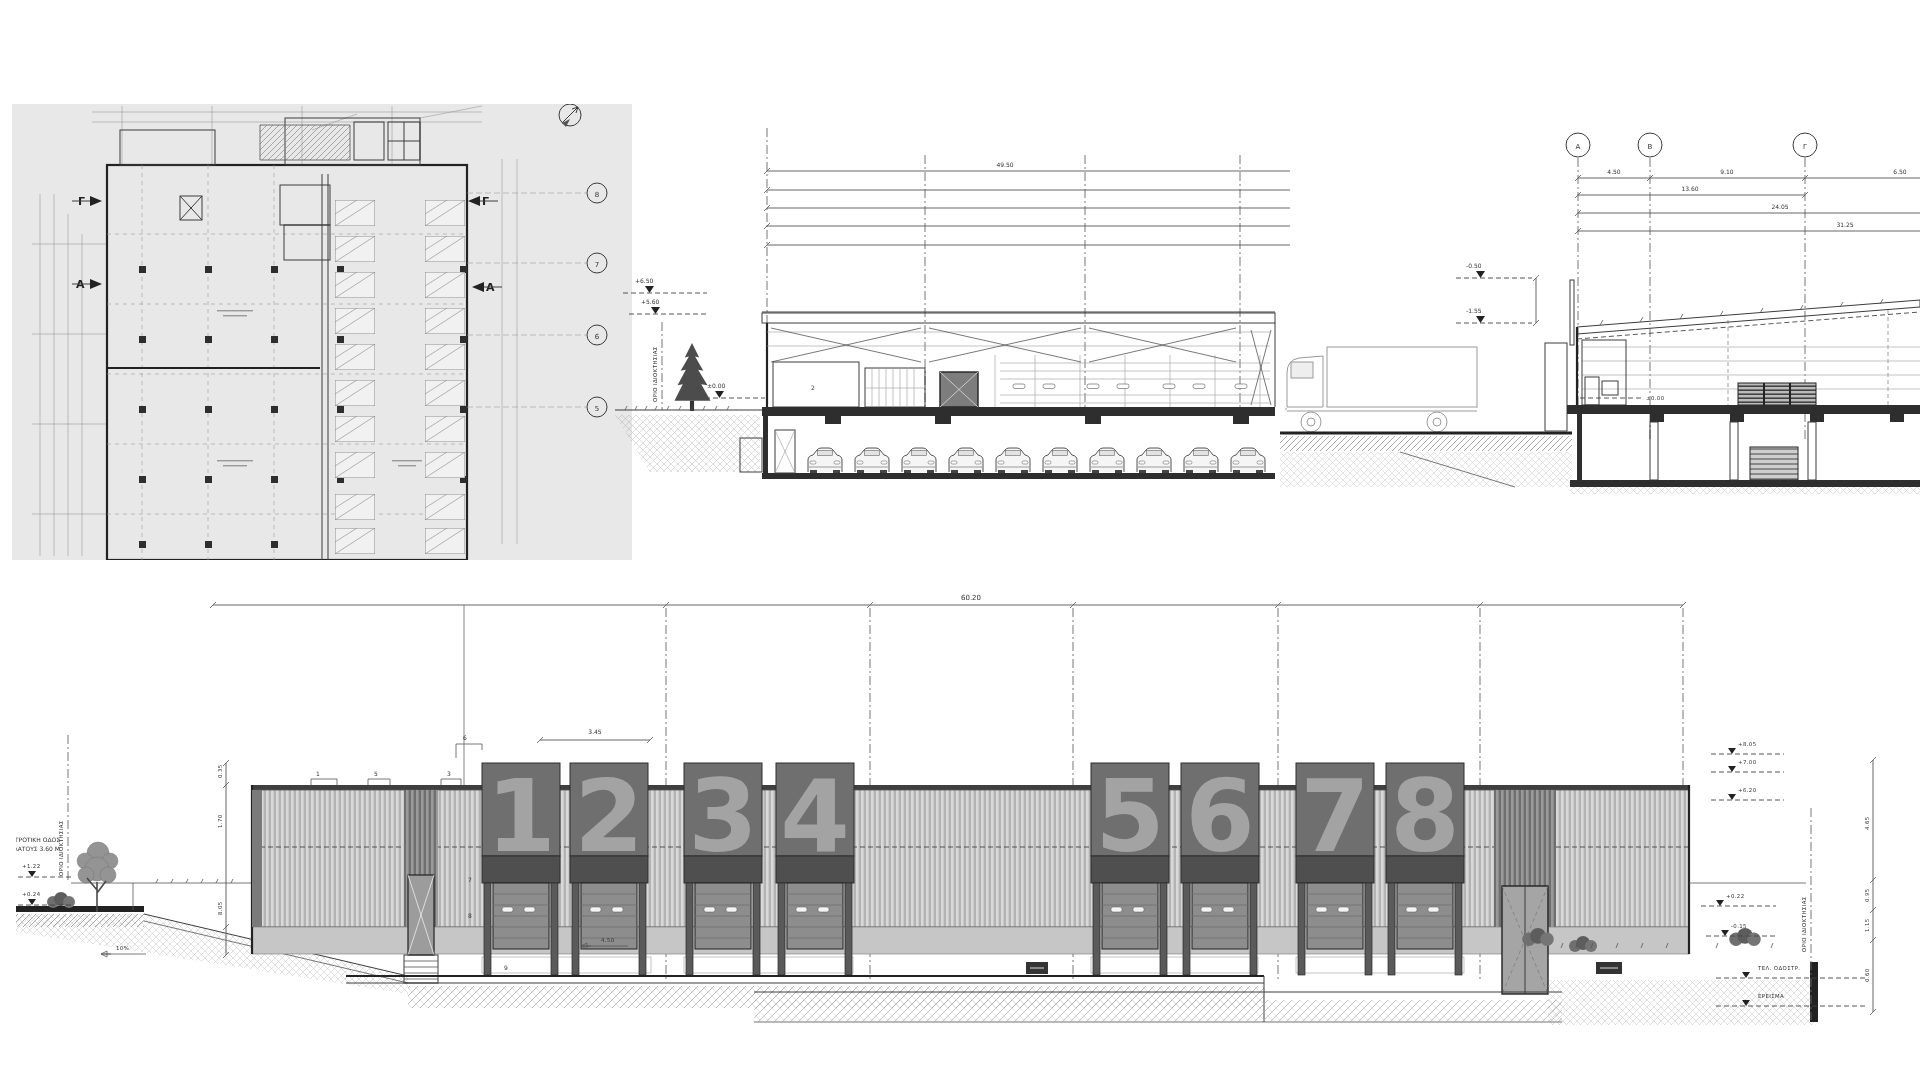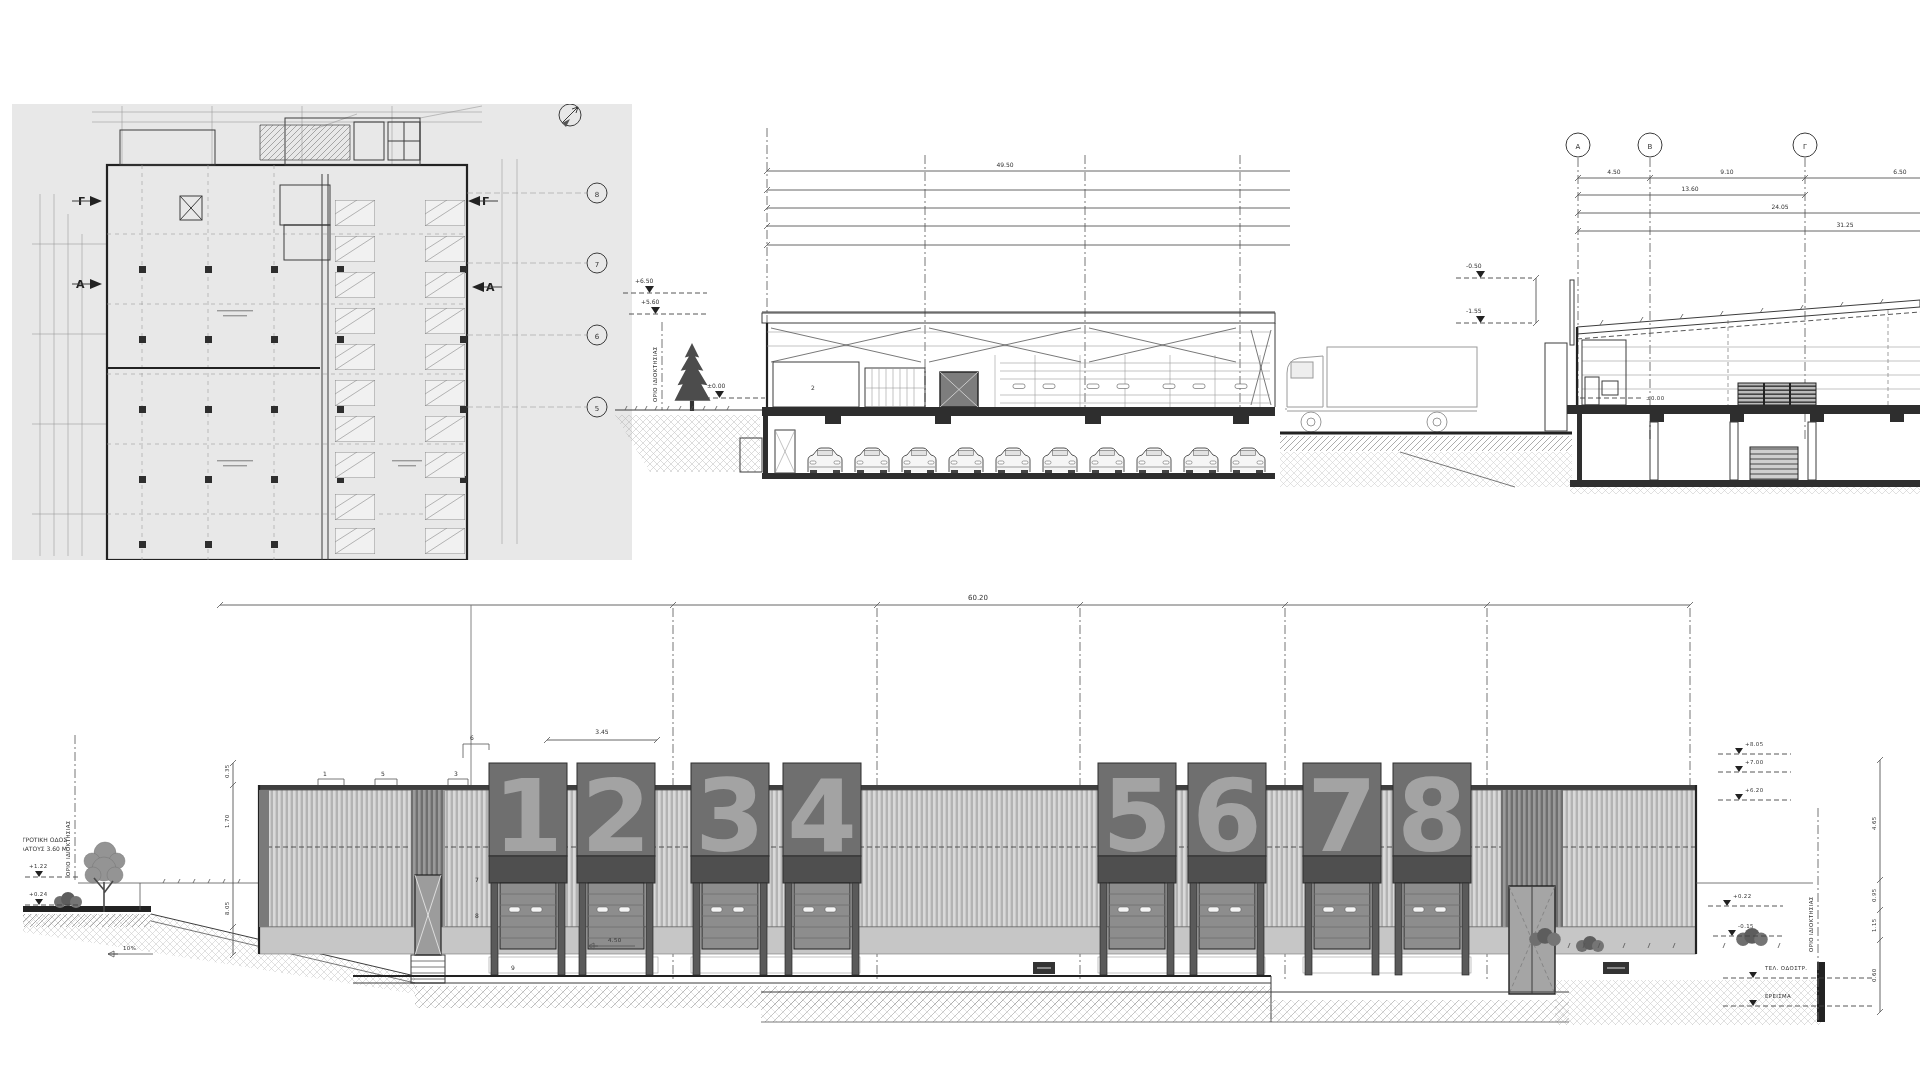--- a/index.html
+++ b/index.html
@@ -487,21 +487,21 @@
     <rect x="370" y="327" width="8" height="58" fill="#ccc" class="s1"></rect>
     <rect x="450" y="327" width="8" height="58" fill="#ccc" class="s1"></rect>
     <rect x="528" y="327" width="8" height="58" fill="#ccc" class="s1"></rect>
     <rect x="470" y="352" width="48" height="33" fill="url(#stripesHL)" stroke="#222" stroke-width="1"></rect>
     <rect x="290" y="385" width="350" height="7" fill="#2e2e2e"></rect>
     <rect x="290" y="392" width="350" height="7" fill="url(#cross)" opacity=".5"></rect>
   </g>
 </svg>
 </div>
 
-<div class="drw" style="left:23px;top:580px">
+<div class="drw" style="left:16px;top:580px">
 <svg width="1890" height="470" viewBox="0 0 1890 470">
 
   <g>
     <line x1="197" y1="25" x2="1667" y2="25" class="sdim"></line>
     <path d="M194,28 l6,-6 M1664,28 l6,-6 M647,28 l6,-6 M851,28 l6,-6 M1054,28 l6,-6 M1259,28 l6,-6 M1461,28 l6,-6" class="sd"></path>
     <text x="955" y="20" text-anchor="middle" class="t">60.20</text>
   </g>
 
   <g>
     <line x1="448" y1="25" x2="448" y2="330" stroke="#777" stroke-width=".9"></line>

